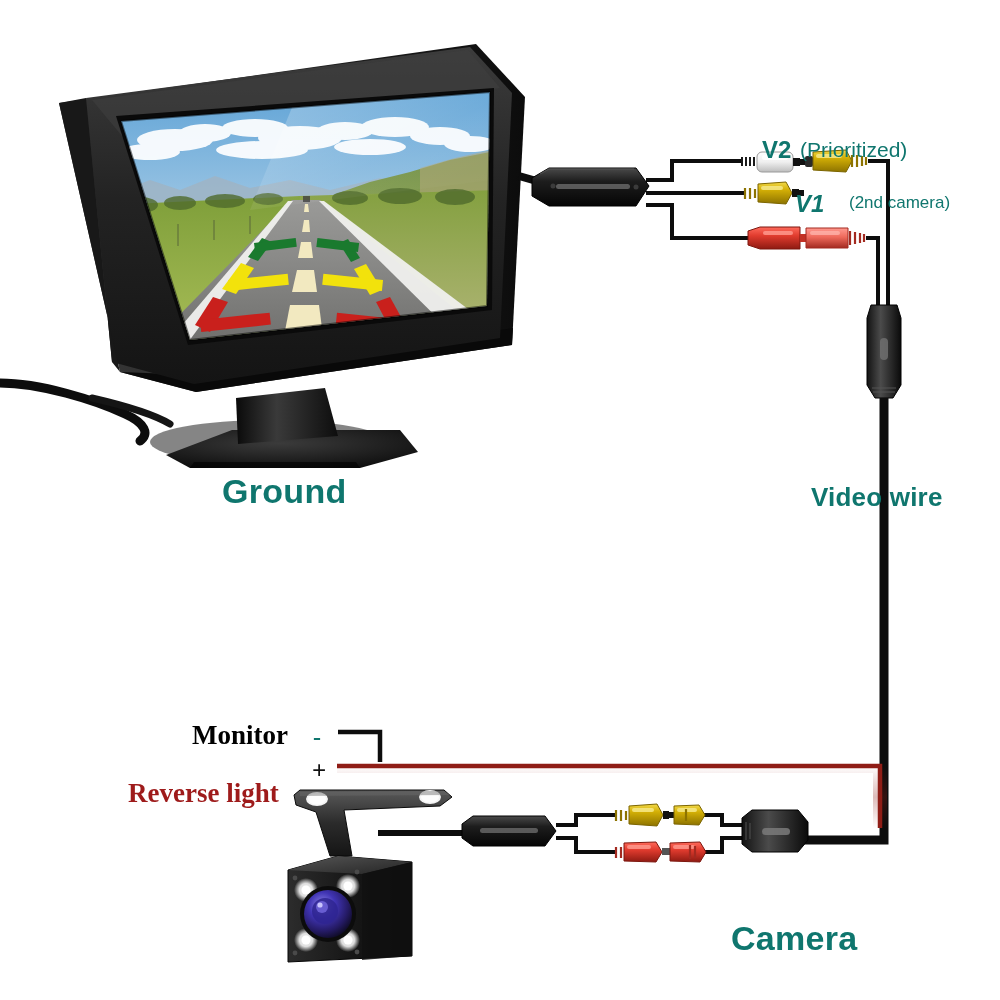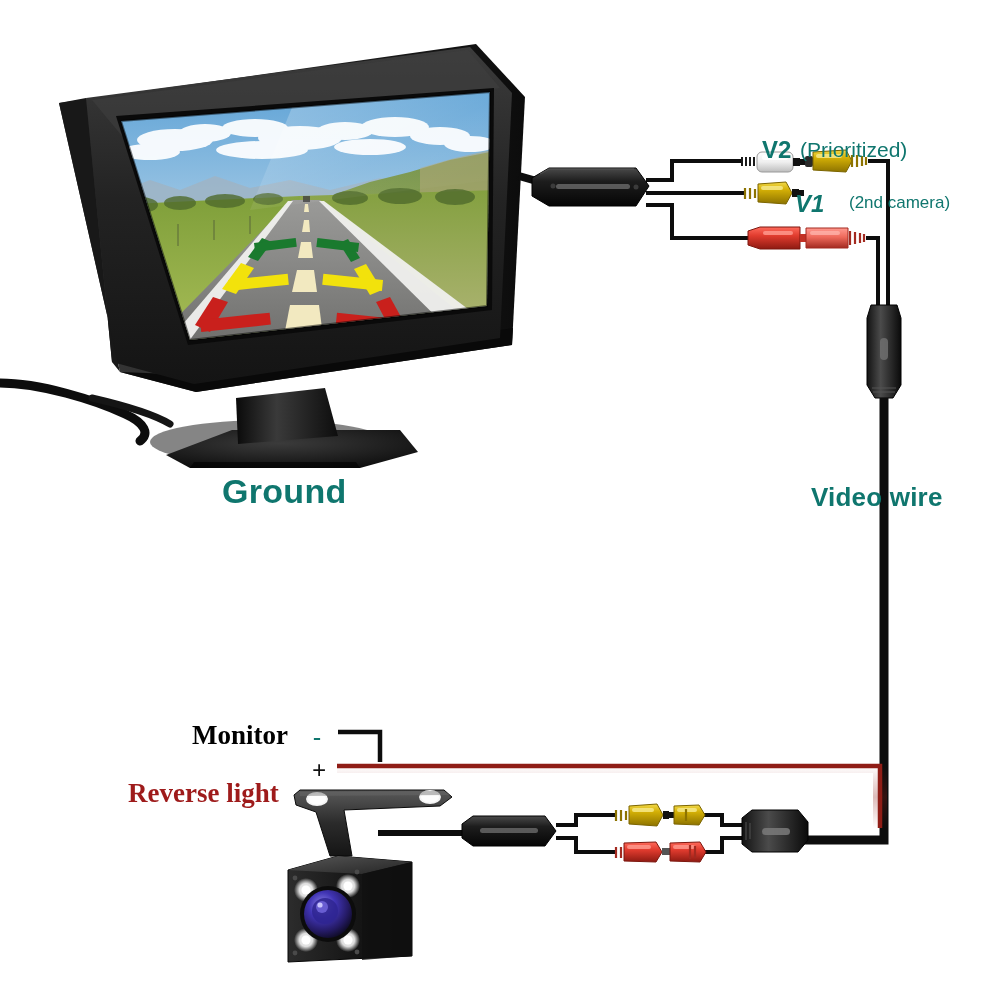--- a/index.html
+++ b/index.html
@@ -464,20 +464,21 @@
       <rect x="762" y="828" width="28" height="7" rx="3.5" fill="#7a7a7a" opacity=".85"></rect>
       <g stroke="#555" stroke-width="1.2" opacity=".8">
         <line x1="746" y1="822" x2="746" y2="840"></line>
         <line x1="750" y1="823" x2="750" y2="839"></line>
       </g>
     </g>
 
   </svg>
 
   <div class="lbl lbl-monitor">Ground</div>
+  <div class="lbl lbl-camera">Camera</div>
   <div class="lbl lbl-videowire">Video wire</div>
 
   <div class="lbl lbl-v2">V2</div>
   <div class="lbl lbl-v2sub">(Prioritized)</div>
   <div class="lbl lbl-v1">V1</div>
   <div class="lbl lbl-v1sub">(2nd camera)</div>
 
   <div class="lbl lbl-ground">Monitor</div>
   <div class="lbl lbl-ground-sign">-</div>
   <div class="lbl lbl-reverse">Reverse light</div>

